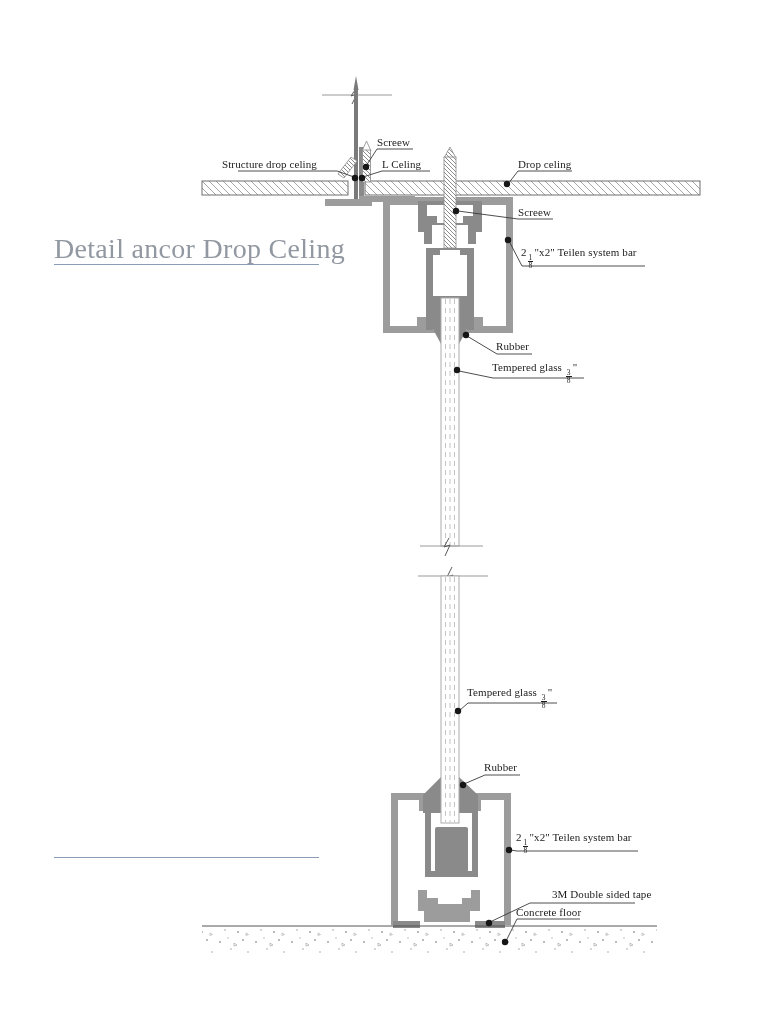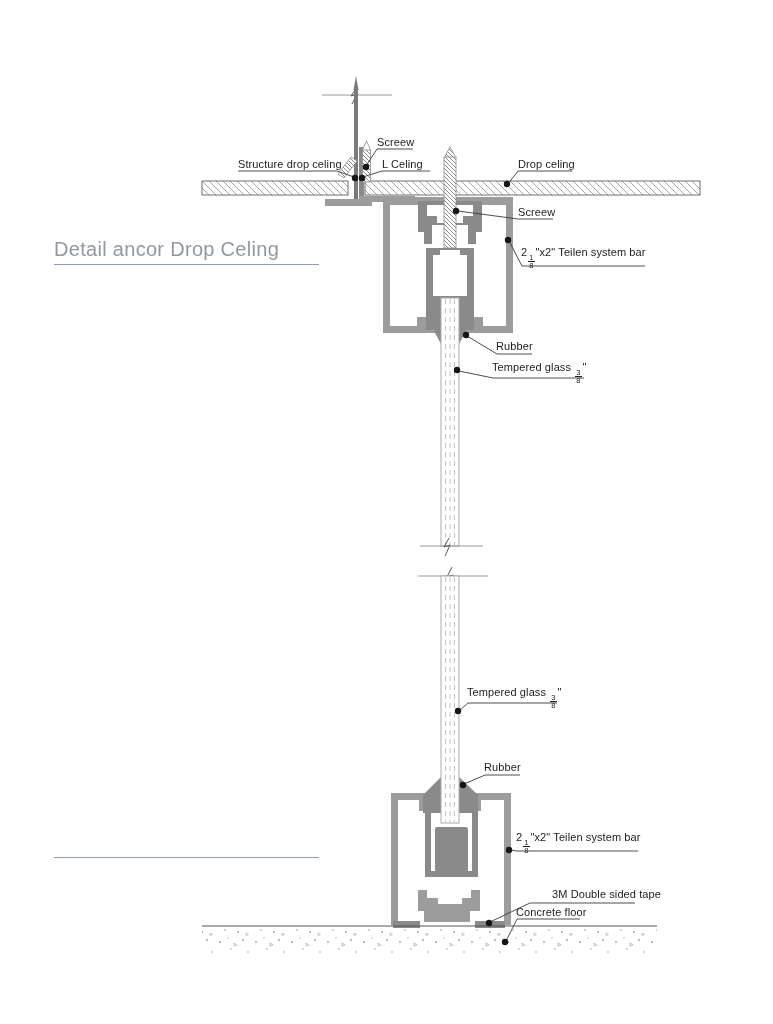--- a/index.html
+++ b/index.html
@@ -1,31 +1,31 @@
 <!DOCTYPE html>
 <html style="--c-profile: #9c9c9c; --c-profile_dark: #8a8a8a; --c-rod: #7a7a7a; --c-line: #3a3a3a; --c-title_text: #9298a1; --c-title_underline: #8b9db4;"><head>
 <meta charset="utf-8">
 <style>
   html,body{margin:0;padding:0;background:#ffffff;}
   .canvas{
     position:relative;width:773px;height:1024px;background:#fff;overflow:hidden;
-    font-family:Liberation Sans, sans-serif;
+    font-family:Liberation Serif, serif;
   }
   svg{position:absolute;left:0;top:0;}
   .lbl{
     position:absolute;font-size:11px;line-height:13px;color:#1c1c1c;
     white-space:nowrap;letter-spacing:0.1px;
   }
   .frac{
     display:inline-flex;flex-direction:column;align-items:center;vertical-align:-4px;
     font-size:7.5px;line-height:7px;margin:0 1px;
   }
   .frac .num{border-bottom:1px solid #1c1c1c;padding:0 1px;}
   .title{
-    position:absolute;font-size:20px;line-height:24px;
+    position:absolute;font-size:28px;line-height:24px;
     color:var(--c-title_text,#9298a1);letter-spacing:0.3px;
   }
   .title-rule{
     position:absolute;height:1px;background:var(--c-title_underline,#8b9db4);
   }
   
   .profile{fill:var(--c-profile,#9c9c9c);}
   .profile-dark{fill:var(--c-profile_dark,#8a8a8a);}
   .rod{fill:var(--c-rod,#7a7a7a);}
   .white{fill:#ffffff;}
@@ -197,21 +197,21 @@
       <polyline class="leader" points="638,851 517,851 510,850"></polyline>
         <circle class="dot" cx="509" cy="850" r="3.2"></circle>
       <polyline class="leader" points="635,903 530,903 490,922"></polyline>
         <circle class="dot" cx="489" cy="923" r="3.2"></circle>
       <polyline class="leader" points="580,919 517,919 506,941"></polyline>
         <circle class="dot" cx="505" cy="942" r="3.2"></circle>
     </g>
   </svg>
 
   <div class="lbl" style="left:377px;top:136px">Screew</div>
-  <div class="lbl" style="left:238px;top:158px">Structure drop celing</div>
+  <div class="lbl" style="left:222px;top:158px">Structure drop celing</div>
   <div class="lbl" style="left:382px;top:158px">L Celing</div>
   <div class="lbl" style="left:518px;top:158px">Drop celing</div>
   <div class="lbl" style="left:518px;top:206px">Screew</div>
 
   <div class="lbl" style="left:521px;top:246px">
     <span>2</span><span class="frac">
         <span class="num">1</span>
         <span class="den">8</span>
       </span><span>"x2" Teilen system bar</span>
   </div>

